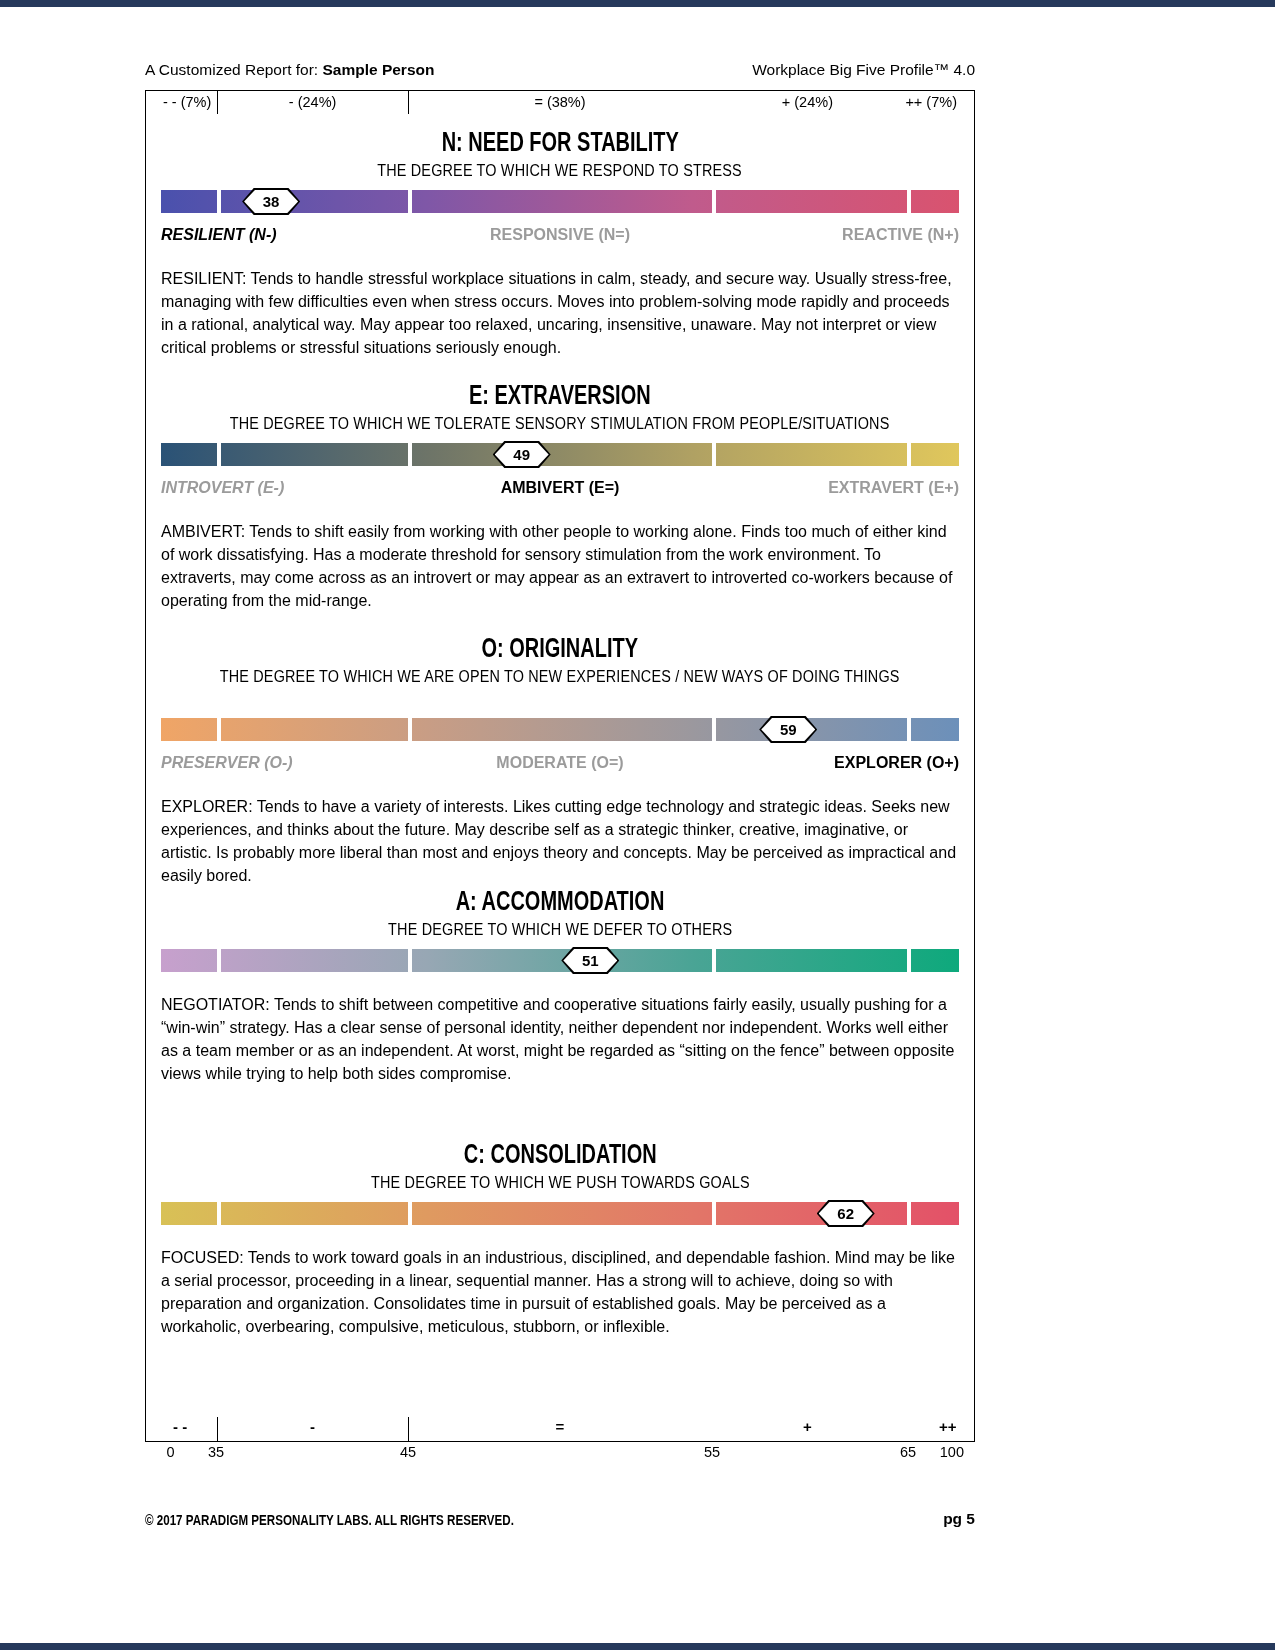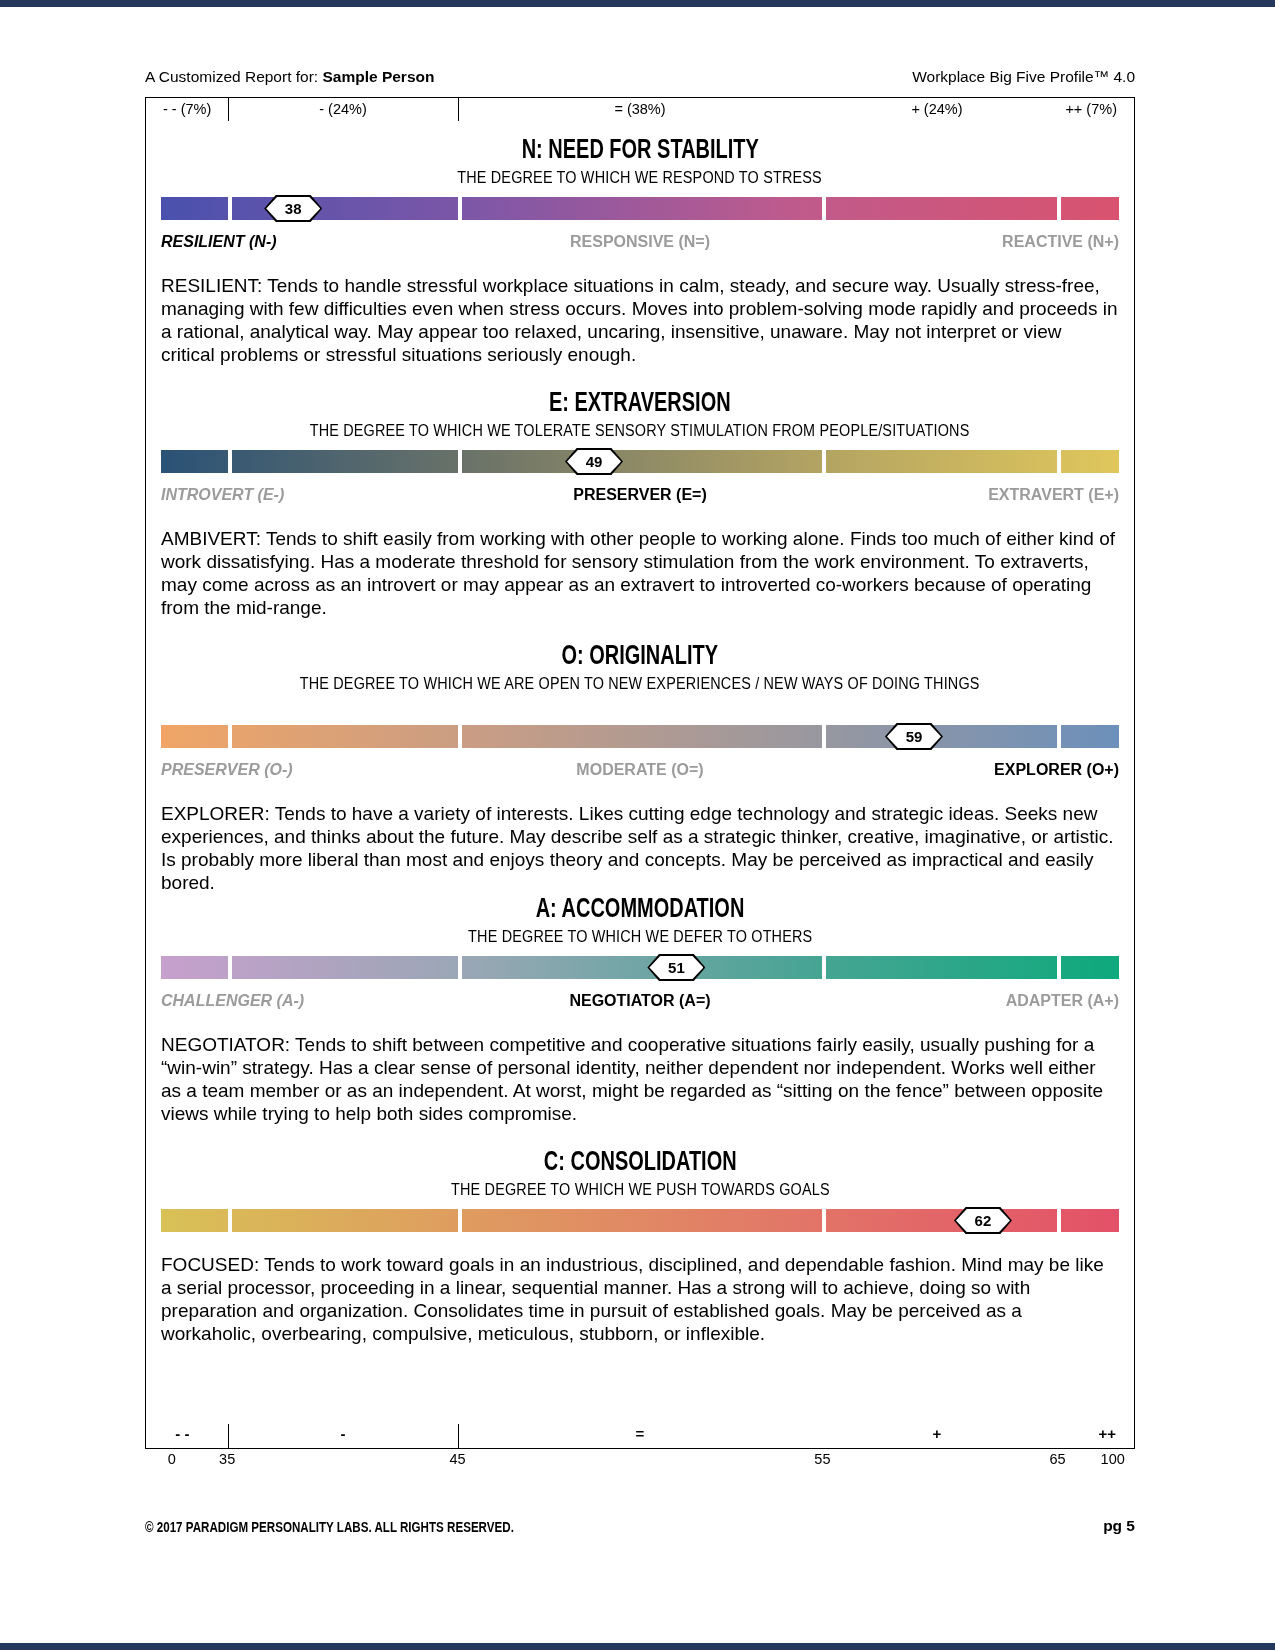--- a/index.html
+++ b/index.html
@@ -3,21 +3,21 @@
 <meta charset="utf-8">
 <style>
   * { margin:0; padding:0; box-sizing:border-box; }
   html,body { width:1275px; background:#ffffff; font-family:"Liberation Sans", sans-serif; color:#000; }
   body { position:relative; height:1650px; overflow:hidden; }
 
   .edge-strip { position:absolute; left:0; width:100%; height:7px; }
   .edge-strip.top { top:0; }
   .edge-strip.bottom { bottom:0; }
 
-  .sheet { position:absolute; left:145px; top:64px; width:990px; }
+  .sheet { position:absolute; left:145px; top:57px; width:830px; }
 
   
   .hdr-line { display:flex; justify-content:space-between; font-size:15.5px; line-height:25px; }
   .hdr-line b { font-weight:bold; }
 
   
   .box { margin-top:8px; border:1.5px solid #000; height:1352px; display:flex; flex-direction:column; }
 
   .scale-row { position:relative; height:23px; font-size:14.5px; line-height:23px; margin:0 15px; flex:0 0 auto; }
   .scale-row .tick { position:absolute; top:0; height:100%; width:1px; background:#000; }
@@ -44,21 +44,21 @@
             background:#fff; display:flex; align-items:center; justify-content:center;
             font-size:15px; font-weight:bold; }
 
   .labels { position:relative; margin-top:13px; height:20px; font-size:16px; font-weight:bold; color:#9b9b9b; }
   .lab { position:absolute; white-space:nowrap; }
   .lab.left { left:0;font-style:italic; }
   .lab.center { left:50%; transform:translateX(-50%); }
   .lab.right { right:0; }
   .lab.active { color:#000; }
 
-  .desc { margin-top:21px; font-size:19px; line-height:23px; }
+  .desc { margin-top:21px; font-size:16px; line-height:23px; }
 
   
   .axis-symbols { position:relative; margin:auto 15px 0 15px; height:26px; font-size:15px; font-weight:bold; flex:0 0 auto; }
   .axis-symbols .tick { position:absolute; top:2px; bottom:0; width:1px; background:#000; }
   .axis-symbols .sym { position:absolute; top:3px; white-space:nowrap; }
   .sym.pos1 { left:1.5%; }
   .sym.pos2 { left:19%; transform:translateX(-50%); }
   .sym.pos3 { left:50%; transform:translateX(-50%); }
   .sym.pos4 { left:81%; transform:translateX(-50%); }
   .sym.pos5 { right:0.3%; }
@@ -130,21 +130,21 @@
         <div class="marker" style="left: 45.2%;">
             <div class="marker-inner">49</div>
           </div>
       <div class="bar-divider" style="left: 7%;"></div>
           <div class="bar-divider" style="left: 31%;"></div>
           <div class="bar-divider" style="left: 69%;"></div>
           <div class="bar-divider" style="left: 93.5%;"></div>
         </div>
       <div class="labels">
         <span class="lab left">INTROVERT (E-)</span>
-        <span class="lab center active">PRESERVER (E=)</span>
+        <span class="lab center active">AMBIVERT (E=)</span>
         <span class="lab right">EXTRAVERT (E+)</span>
       </div>
       <p class="desc">AMBIVERT:  Tends to shift easily from working with other people to working alone.  Finds too much of either kind of work dissatisfying.  Has a moderate threshold for sensory stimulation from the work environment. To extraverts, may come across as an introvert or may appear as an extravert to introverted co-workers because of operating from the mid-range.</p>
     </section>
 
     <section class="trait">
       <div class="trait-title"><span class="cond">O: ORIGINALITY</span></div>
       <div class="trait-subtitle"><span class="cond2">THE DEGREE TO WHICH WE ARE OPEN TO NEW EXPERIENCES / NEW WAYS OF DOING THINGS</span></div>
       <div class="bar" style="background: linear-gradient(to right, rgb(240, 165, 102), rgb(200, 157, 133), rgb(155, 152, 158), rgb(108, 144, 186)); margin-top: 32px;">
         <div class="marker" style="left: 78.6%;">
@@ -168,25 +168,20 @@
       <div class="trait-subtitle"><span class="cond2">THE DEGREE TO WHICH WE DEFER TO OTHERS</span></div>
       <div class="bar" style="background: linear-gradient(to right, rgb(199, 160, 205), rgb(151, 167, 180), rgb(74, 164, 149), rgb(14, 169, 124));">
         <div class="marker" style="left: 53.8%;">
             <div class="marker-inner">51</div>
           </div>
       <div class="bar-divider" style="left: 7%;"></div>
           <div class="bar-divider" style="left: 31%;"></div>
           <div class="bar-divider" style="left: 69%;"></div>
           <div class="bar-divider" style="left: 93.5%;"></div>
         </div>
-      <div class="labels">
-        <span class="lab left">CHALLENGER (A-)</span>
-        <span class="lab center active">NEGOTIATOR (A=)</span>
-        <span class="lab right">ADAPTER (A+)</span>
-      </div>
       <p class="desc">NEGOTIATOR:  Tends to shift between competitive and cooperative situations fairly easily, usually pushing for a  “win-win” strategy.  Has a clear sense of personal identity, neither dependent nor independent.  Works well either as a team member or as an independent.  At worst, might be regarded as “sitting on the fence” between opposite views while trying to help both sides compromise.</p>
     </section>
 
     <section class="trait">
       <div class="trait-title"><span class="cond">C: CONSOLIDATION</span></div>
       <div class="trait-subtitle"><span class="cond2">THE DEGREE TO WHICH WE PUSH TOWARDS GOALS</span></div>
       <div class="bar" style="background: linear-gradient(to right, rgb(216, 193, 86), rgb(223, 154, 96), rgb(226, 118, 104), rgb(227, 81, 104));">
         <div class="marker" style="left: 85.8%;">
             <div class="marker-inner">62</div>
           </div>

